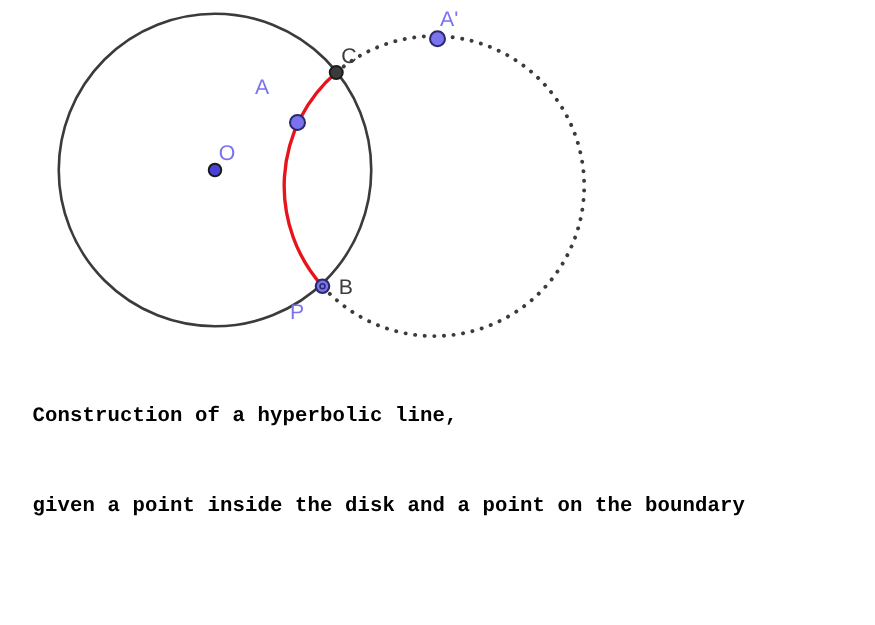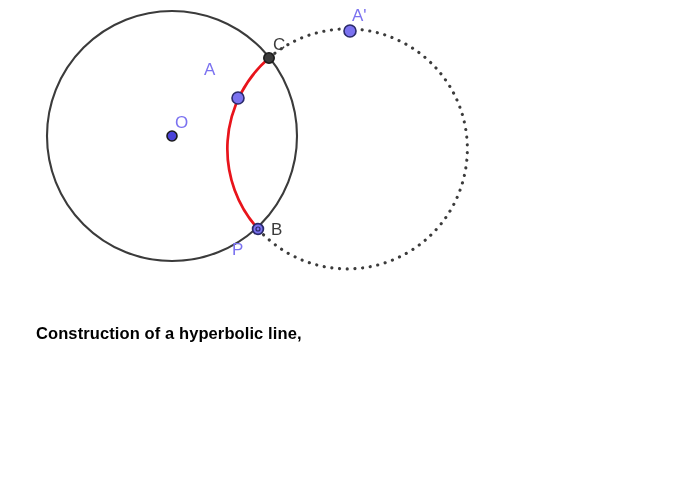--- a/index.html
+++ b/index.html
@@ -24,22 +24,22 @@
   #figure {
     position: absolute;
     left: 0;
     top: 0;
     width: 700px;
     height: 500px;
     display: block;
   }
   .caption-block {
     position: absolute;
-    left: 36px;
-    font-family: Liberation Sans, sans-serif;
+    left: 26px;
+    font-family: Liberation Mono, monospace;
     font-weight: bold;
     font-size: 16.5px;
     color: #000000;
     line-height: 24px;
     white-space: pre;
     letter-spacing: 0.1px;
   }
   #caption-main { top: 273px; }
   #caption-secondary { top: 355px; }
   .cap-line { display: block; }
@@ -81,16 +81,17 @@
 
     <circle cx="258" cy="229" r="5.4" fill="#7b72f0" stroke="#2a2a6a" stroke-width="1.7"></circle>
     <circle cx="258" cy="229" r="2.0" fill="none" stroke="#2a2a6a" stroke-width="1.2"></circle>
     <text class="pt-label-dark" x="271" y="235">B</text>
     <text class="pt-label-blue" x="232" y="255">P</text>
 
   </svg>
 
   <div id="caption-main" class="caption-block">
     <span class="cap-line">Construction of a hyperbolic line,</span>
+    <span class="cap-line">given a point inside the disk and a point on the boundary</span>
   </div>
 
 
 </div>
 
 </body></html>

